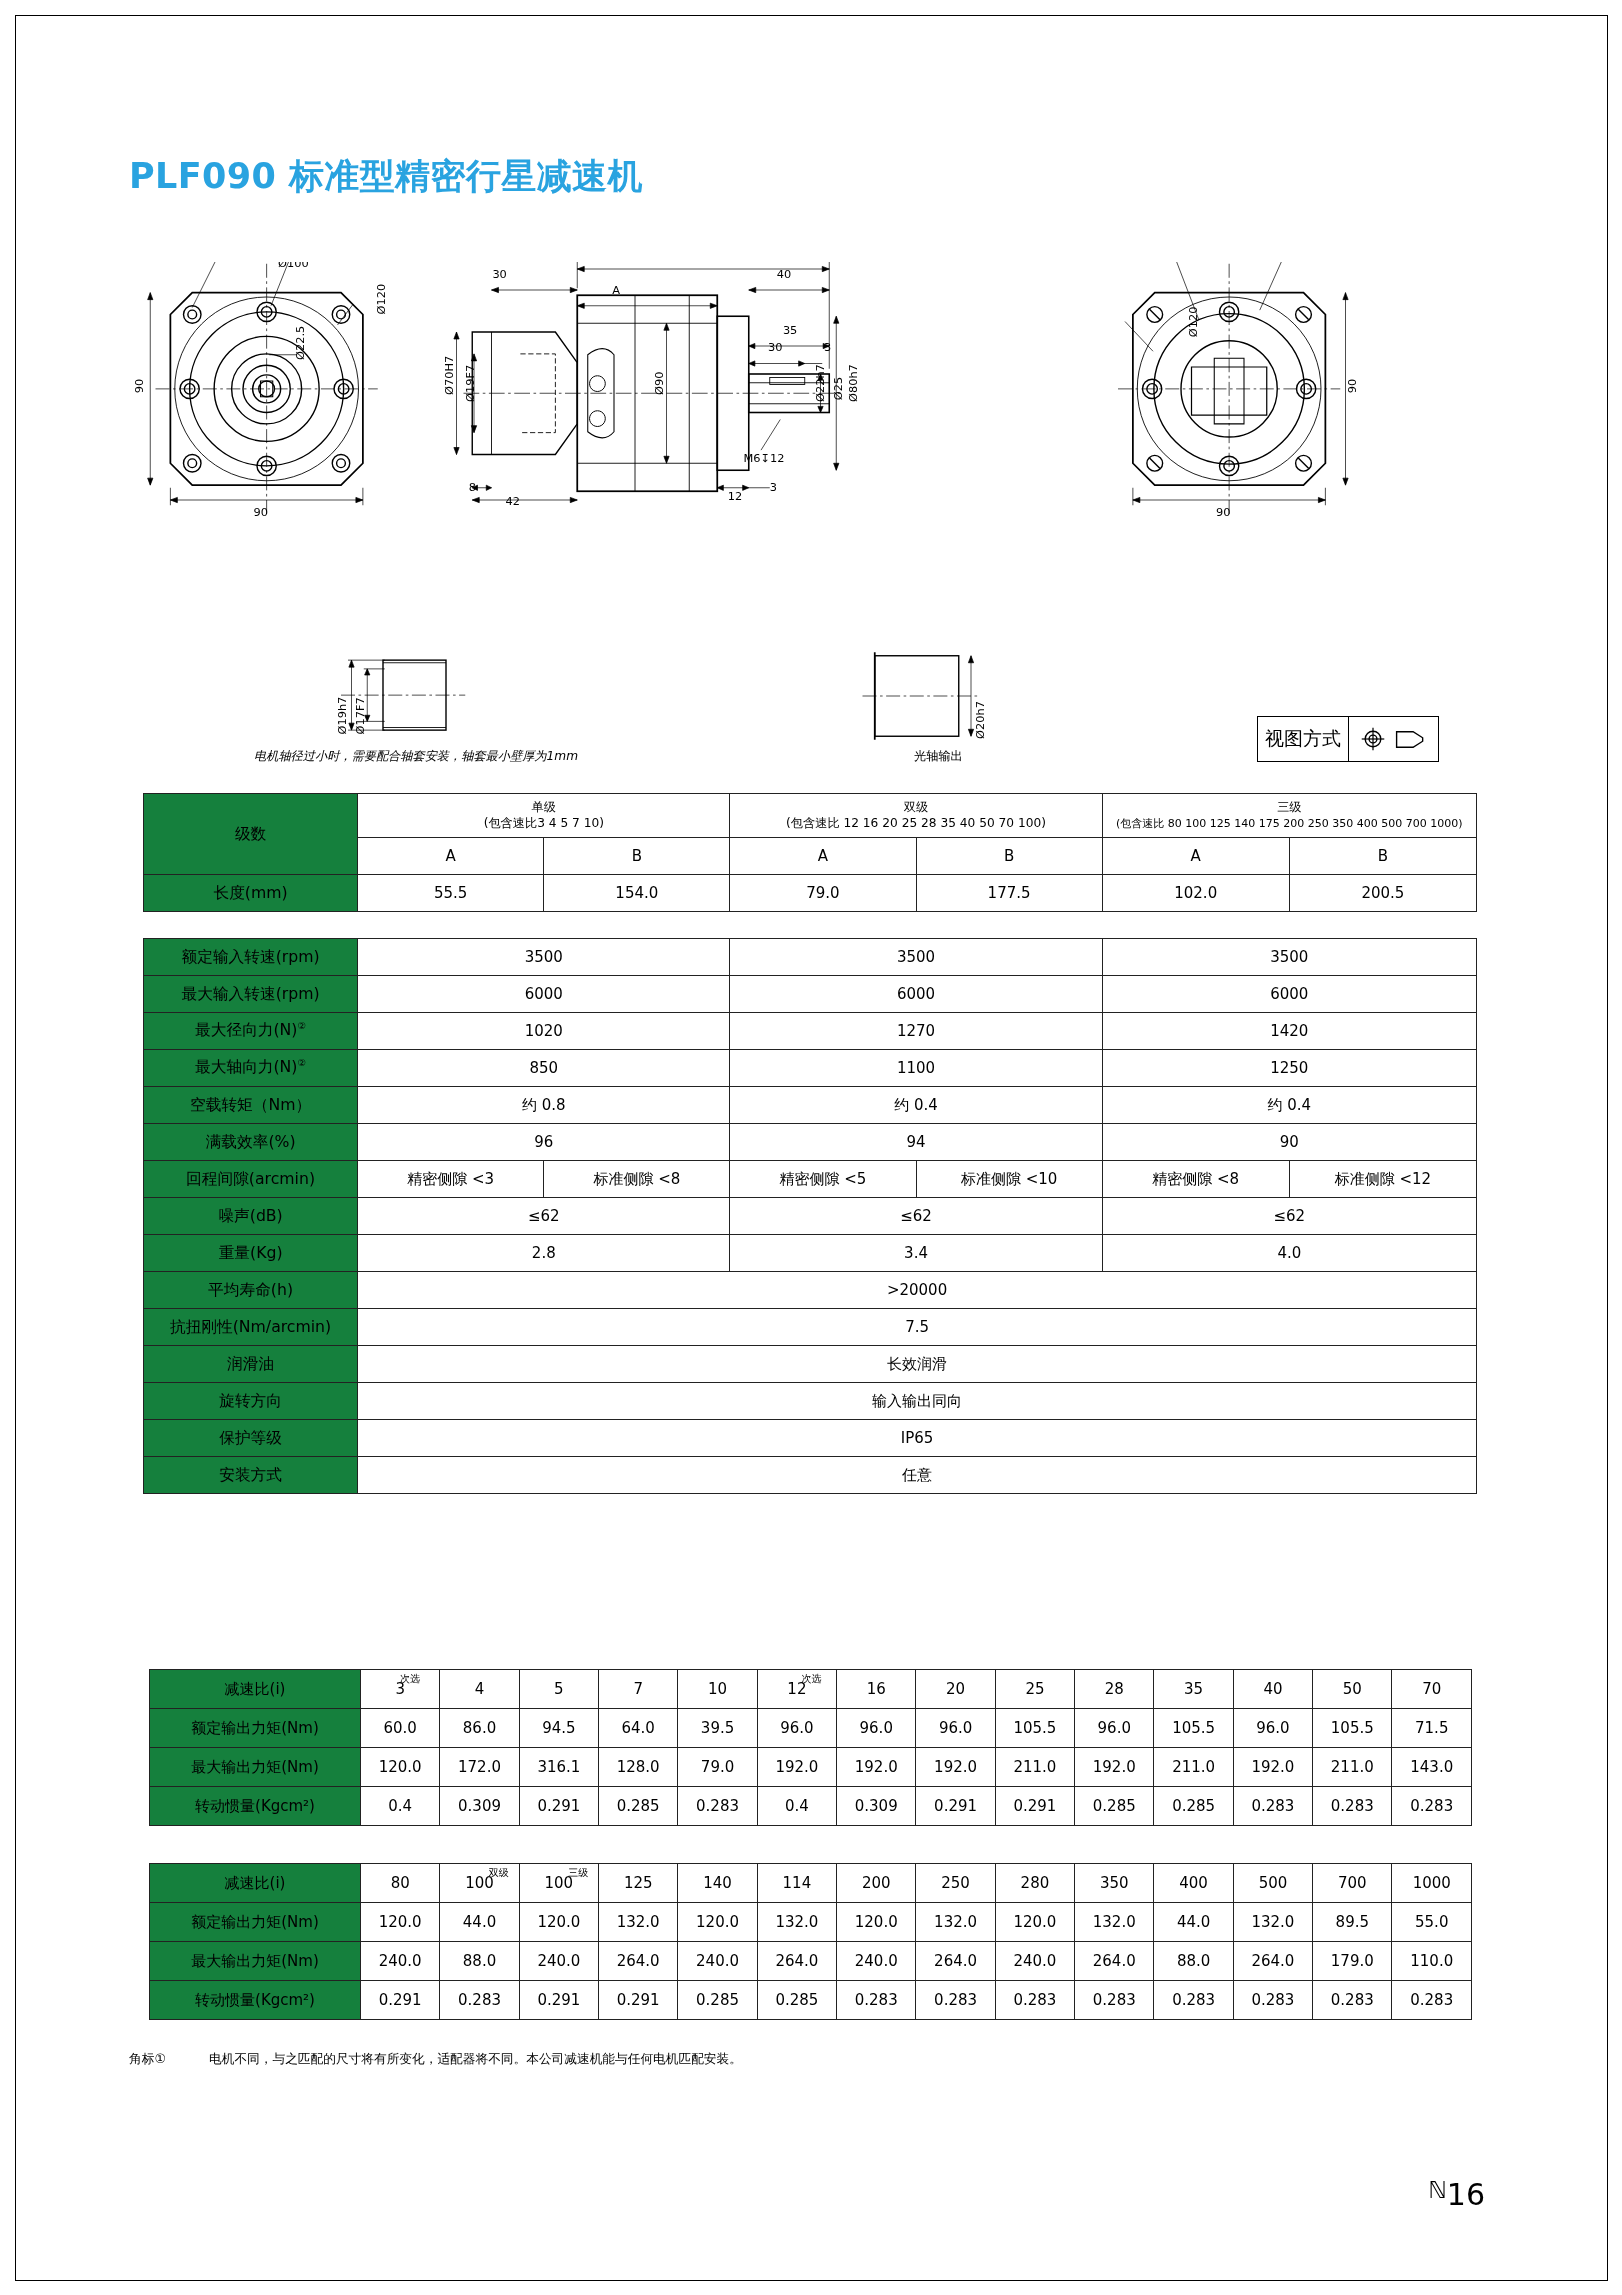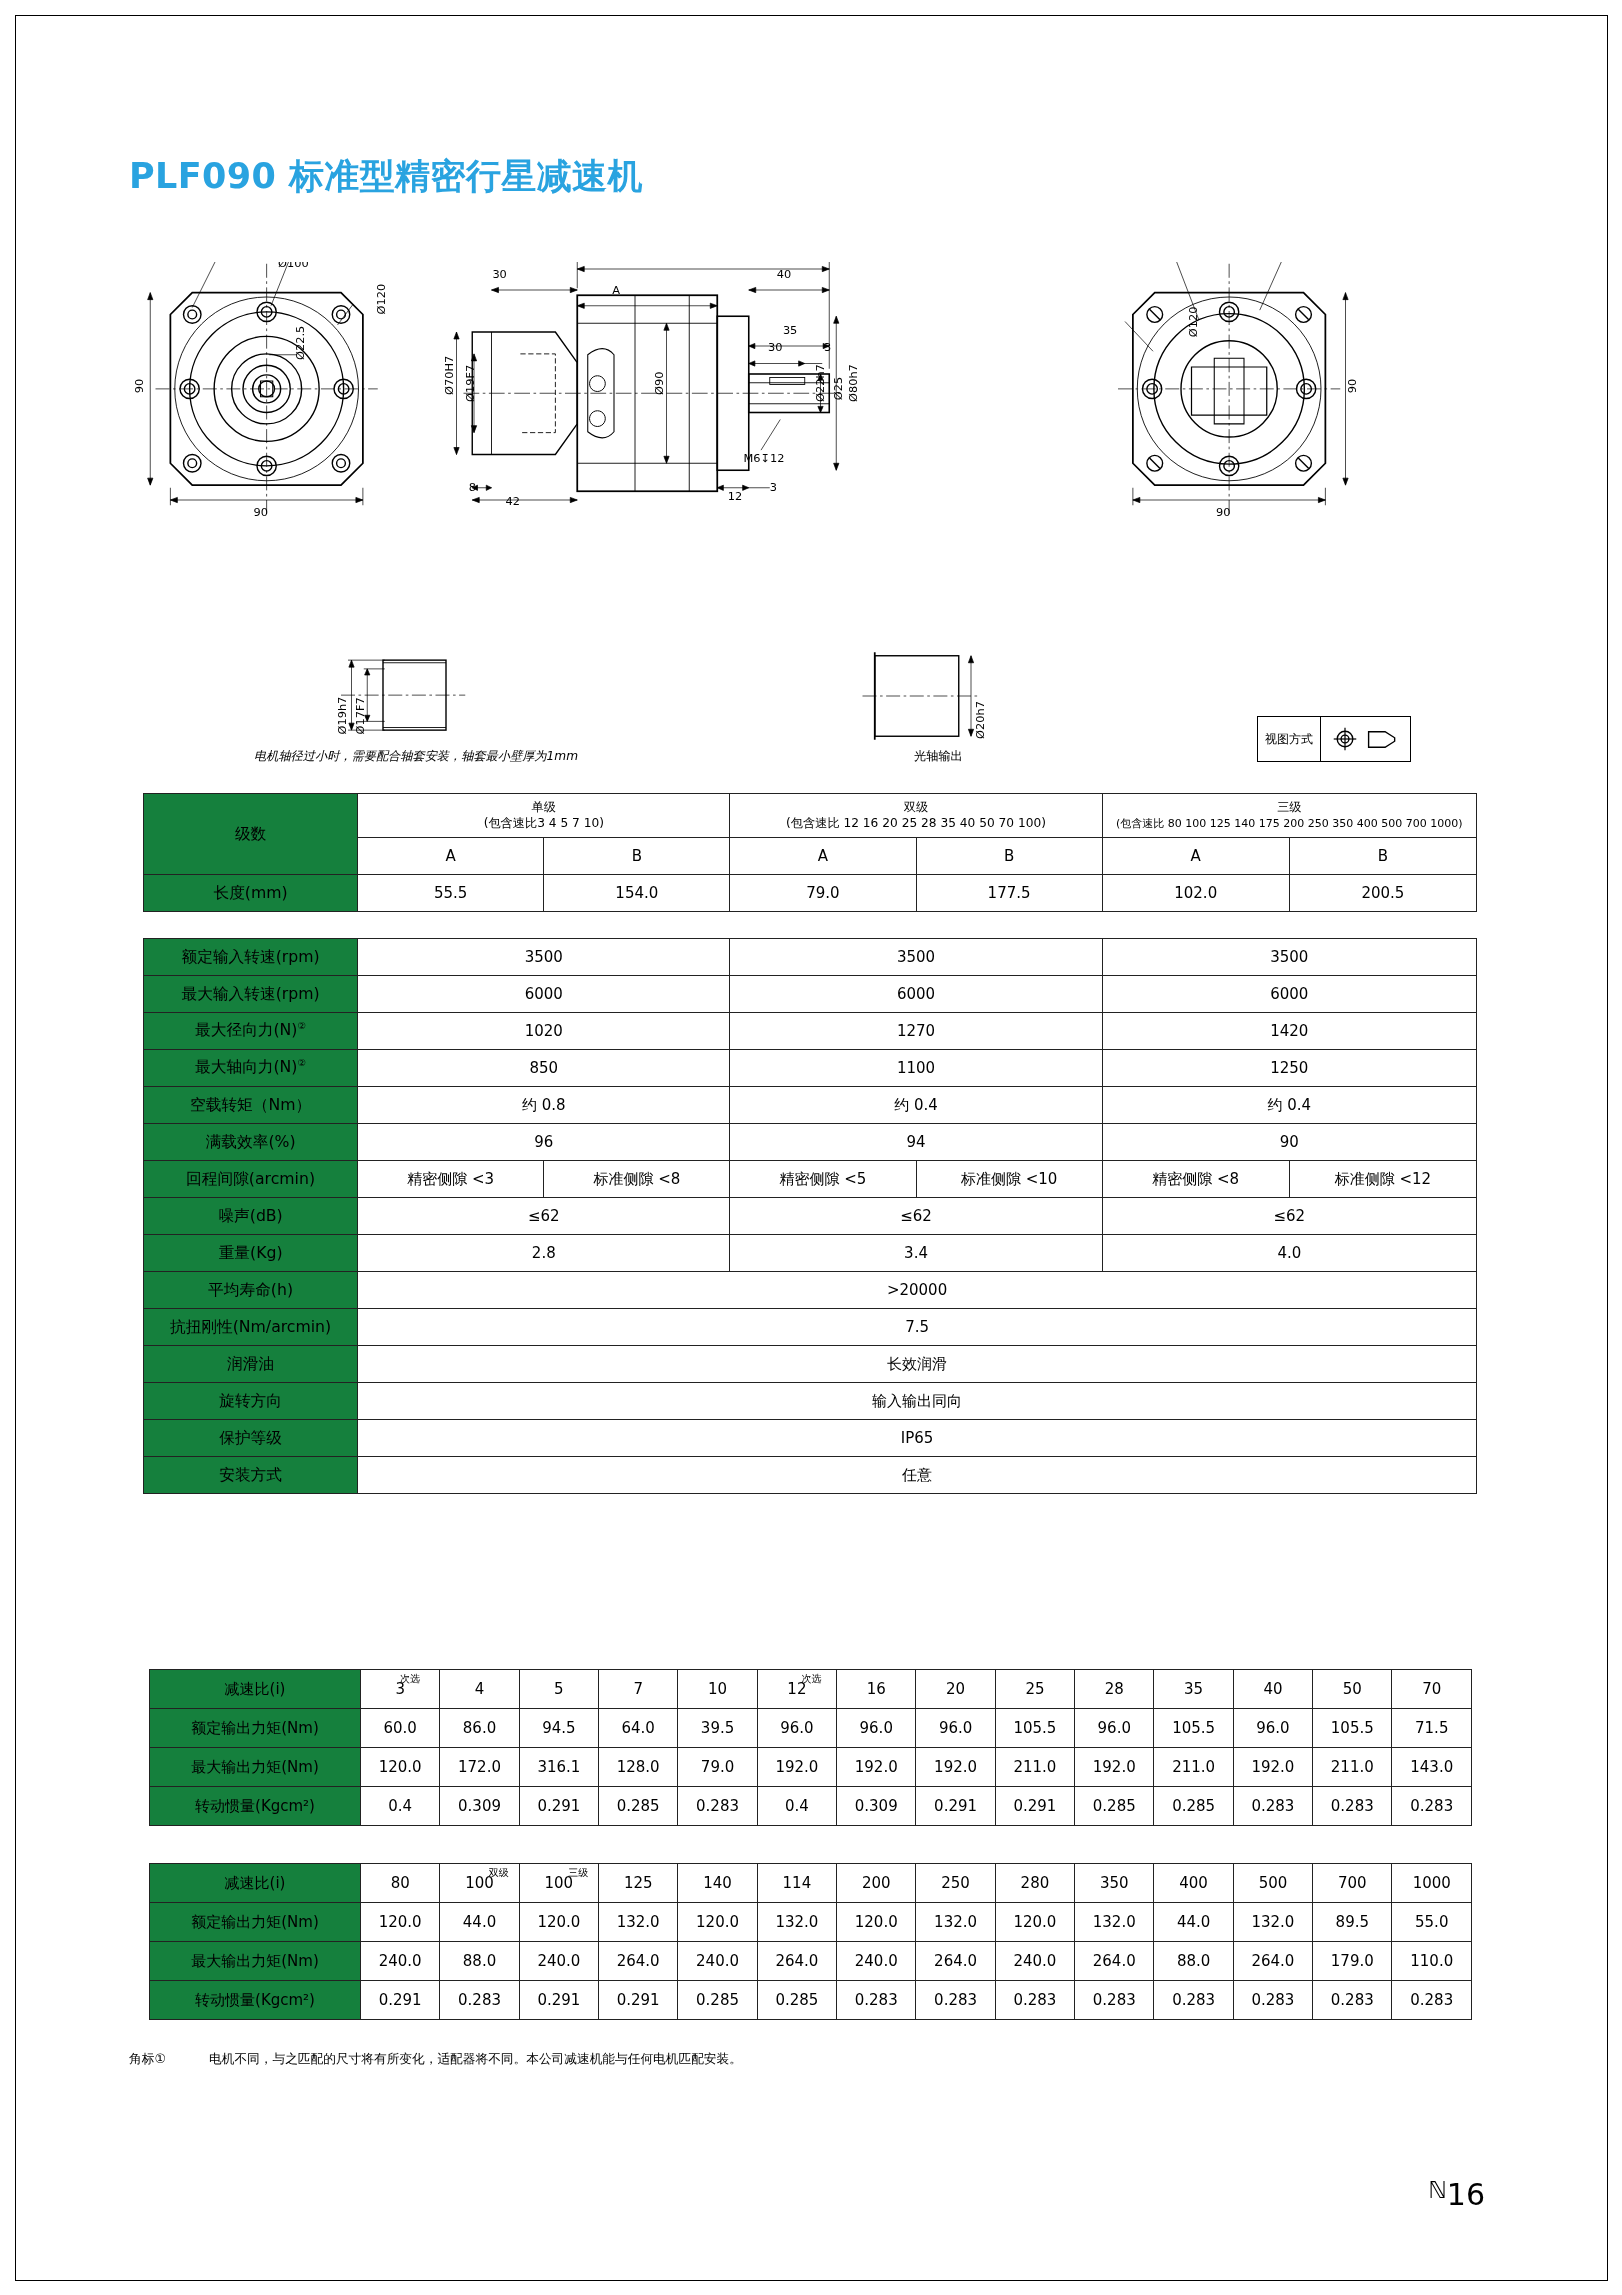--- a/index.html
+++ b/index.html
@@ -10,21 +10,21 @@
   .title{position:absolute;left:129px;top:153px;font-size:35px;font-weight:bold;color:#29a3e0;letter-spacing:0.4px;white-space:nowrap;}
 
   
   .draw{position:absolute;left:131px;top:262px;width:1365px;height:525px;}
   .draw svg{position:absolute;left:0;top:0;}
 
   .note-shaft{position:absolute;left:254px;top:748px;font-size:12.2px;white-space:nowrap;font-style:italic;}
   .note-smooth{position:absolute;left:914px;top:748px;font-size:12.2px;white-space:nowrap;}
 
   .viewbox{position:absolute;left:1257px;top:716px;height:44px;border:1.2px solid #000;display:flex;align-items:stretch;}
-  .viewbox .vlabel{display:flex;align-items:center;padding:0 7px;font-size:12px;border-right:1.2px solid #000;}
+  .viewbox .vlabel{display:flex;align-items:center;padding:0 7px;font-size:19px;border-right:1.2px solid #000;}
   .viewbox .vicons{display:flex;align-items:center;gap:8.7px;padding:0 10.5px;}
 
   
   table{border-collapse:collapse;position:absolute;table-layout:fixed;}
   td,th{border:0.9px solid #222;font-weight:normal;text-align:center;vertical-align:middle;font-size:15px;padding:0;}
   .lab{background:#15803d;font-size:15.7px;}
   .small{font-size:11px;}
   sup.plain{font-size:9.6px;vertical-align:super;}
 
   

